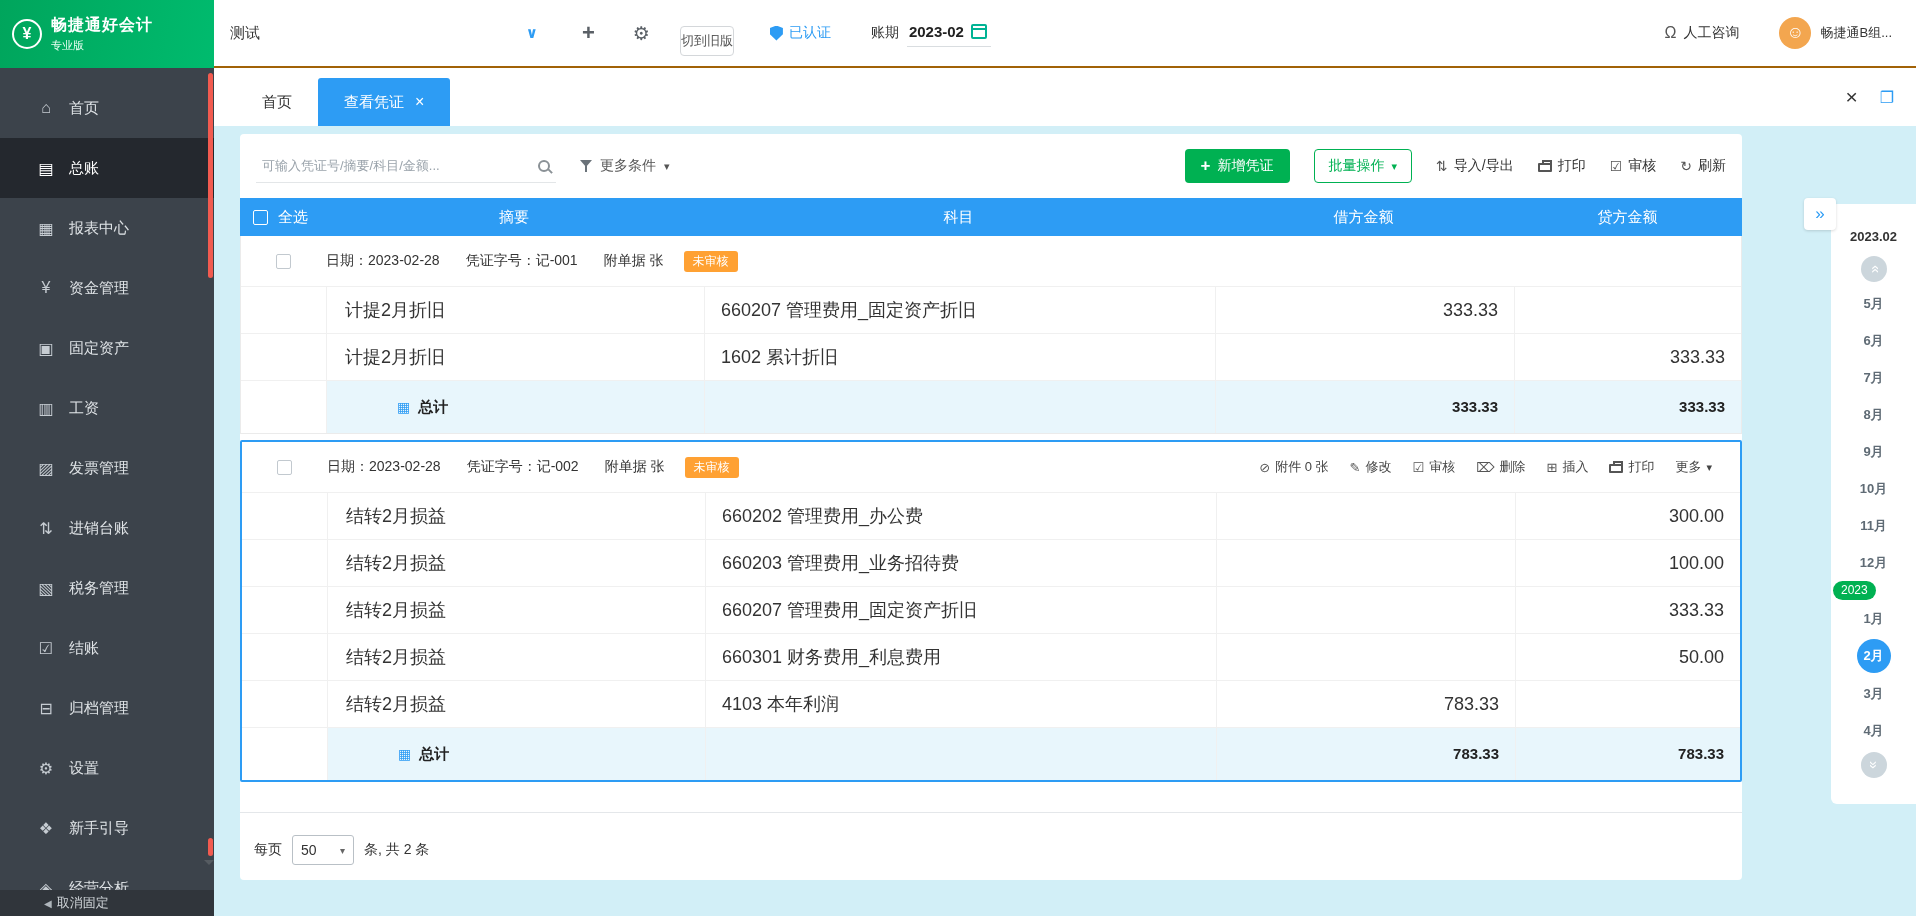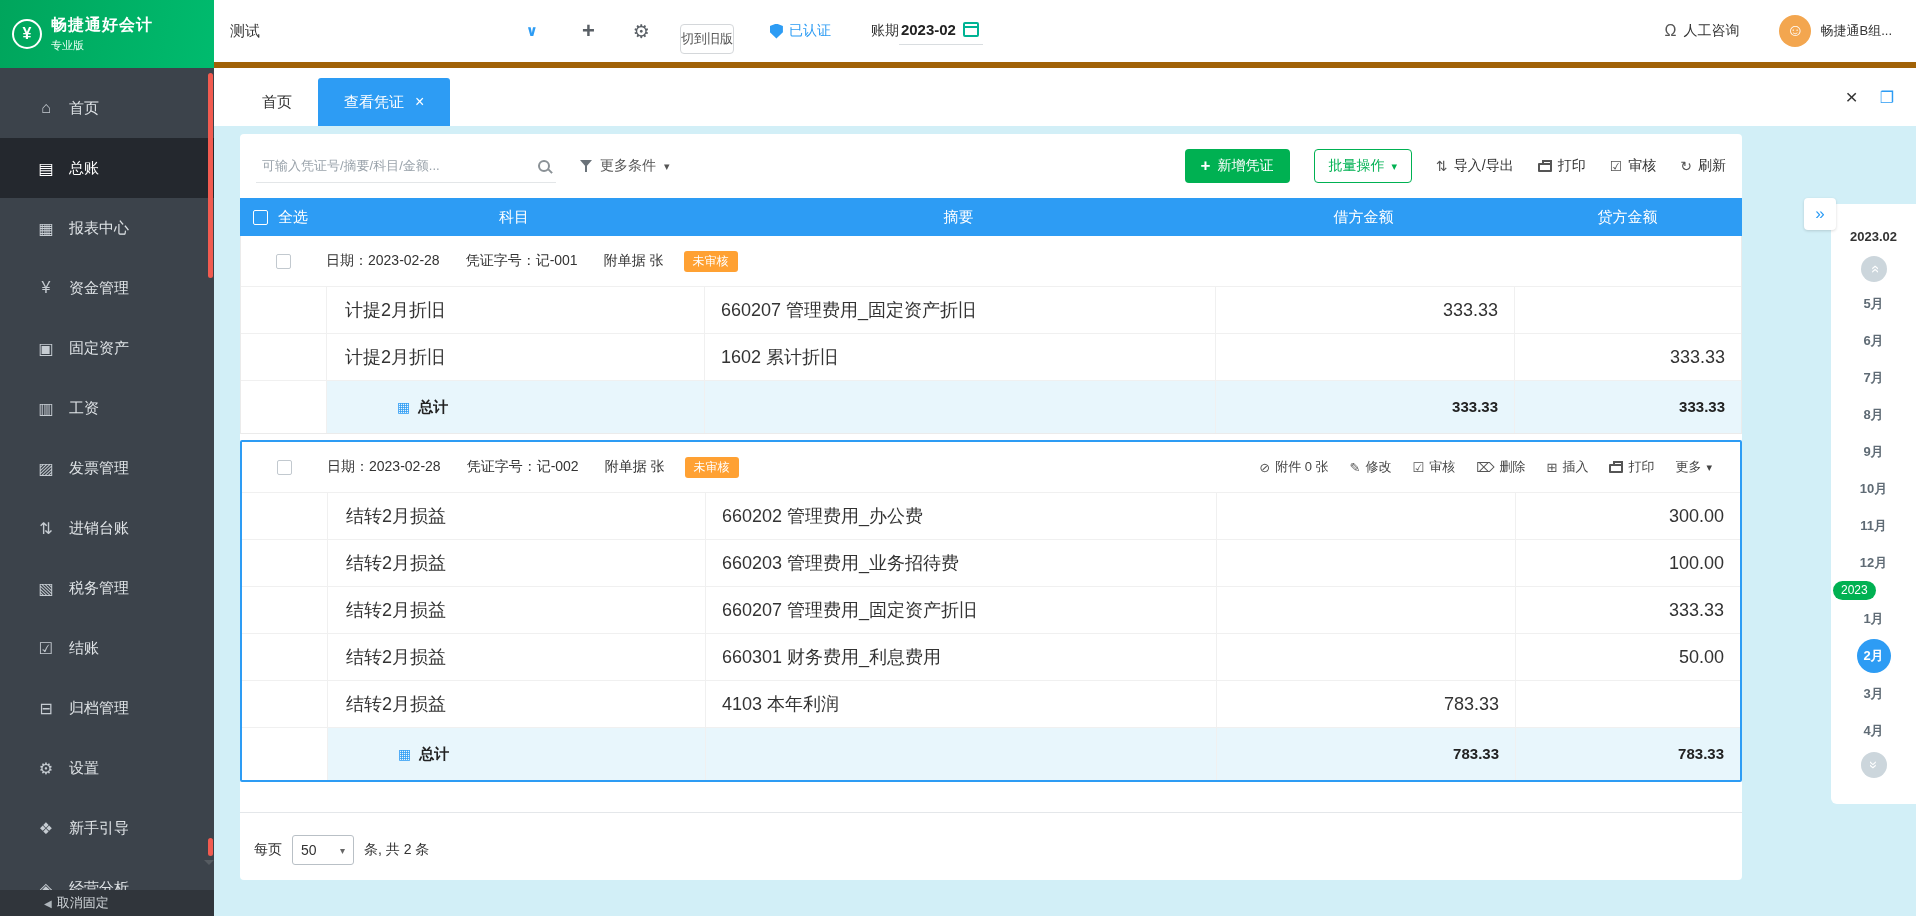--- a/index.html
+++ b/index.html
@@ -21,29 +21,29 @@
   .pin-bar { position:absolute; bottom:0; left:0; right:0; height:26px; background:#30353b; color:#cfd4d8; font-size:13px; display:flex; align-items:center; gap:5px; padding-left:44px; cursor:pointer; }
   .pin-arrow { font-size:10px; color:#aeb5bb; }
   .sb-scroll-top { position:absolute; right:1px; top:73px; width:5px; height:205px; background:#f25b50; border-radius:3px; }
   .sb-scroll-bottom { position:absolute; right:1px; top:838px; width:5px; height:18px; background:#f25b50; border-radius:3px; }
   .sb-tri { position:absolute; right:0; top:860px; width:0; height:0; border:5px solid transparent; border-top-color:#555b61; }
 
   
   .main { flex:1; display:flex; flex-direction:column; min-width:0; }
 
   
-  .topbar { height:68px; background:#fff; border-bottom:6px solid #a16207; display:flex; align-items:center; padding:0 24px 0 10px; }
+  .topbar { height:68px; background:#fff; border-bottom:2px solid #a16207; display:flex; align-items:center; padding:0 24px 0 10px; }
   .acct { width:320px; display:flex; align-items:center; justify-content:space-between; padding:0 6px; font-size:15px; color:#333; cursor:pointer; }
   .acct-caret { color:#2d9cf4; font-size:15px; font-weight:bold; }
   .tb-icon { margin-left:38px; font-size:19px; color:#5a6066; cursor:pointer; }
   .tb-icon.plus { font-size:22px; font-weight:bold; }
   .old-ver { margin-left:30px; background:#fff; border:1px solid #d4d7da; border-radius:4px; height:30px; padding:0 0; font-size:13px; color:#555; font-family:inherit; cursor:pointer;margin-top:16px; }
   .certified { margin-left:36px; display:flex; align-items:center; gap:6px; color:#2d9cf4; font-size:14px; cursor:pointer; }
   .shield { width:13px; height:15px; background:#2d9cf4; clip-path:polygon(50% 0,100% 16%,100% 58%,50% 100%,0 58%,0 16%); display:inline-block; }
-  .period { margin-left:40px; display:flex; align-items:center; gap:0; font-size:14px; cursor:pointer; }
+  .period { margin-left:40px; display:flex; align-items:center; gap:8px; font-size:14px; cursor:pointer; }
   .period-box { display:flex; align-items:center; gap:7px; border-bottom:1px solid #d9dde0; padding:3px 4px 6px 2px; }
   .period-value { font-size:15px; font-weight:bold; color:#222; }
   .cal { width:16px; height:15px; border:2px solid #00b394; border-radius:2px; position:relative; display:inline-block; }
   .cal::before { content:''; position:absolute; left:0; right:0; top:2px; border-top:2px solid #00b394; }
   .tp-spacer { flex:1; }
   .support { display:flex; align-items:center; gap:7px; font-size:14px; color:#333; cursor:pointer; }
   .hs { font-size:16px; color:#555; }
   .avatar { margin-left:40px; width:32px; height:32px; border-radius:50%; background:#f3a64f; color:#fff; font-size:17px; display:flex; align-items:center; justify-content:center; cursor:pointer; }
   .username { margin-left:9px; font-size:13px; color:#333; max-width:100px; white-space:nowrap; cursor:pointer; }
 
@@ -283,22 +283,22 @@
             <span class="gl">↻</span>
             <span>刷新</span>
           </div>
         </div>
 
         <div class="thead">
           <div class="th cbcol">
             <span class="cb cb-h"></span>
             <span>全选</span>
           </div>
+          <div class="th">摘要</div>
           <div class="th">科目</div>
-          <div class="th">摘要</div>
           <div class="th">借方金额</div>
           <div class="th">贷方金额</div>
         </div>
 
         <div id="vouchers">
             <div class="voucher">
               <div class="v-head">
                 <div class="v-cb">
                   <span class="cb"></span>
                 </div>

